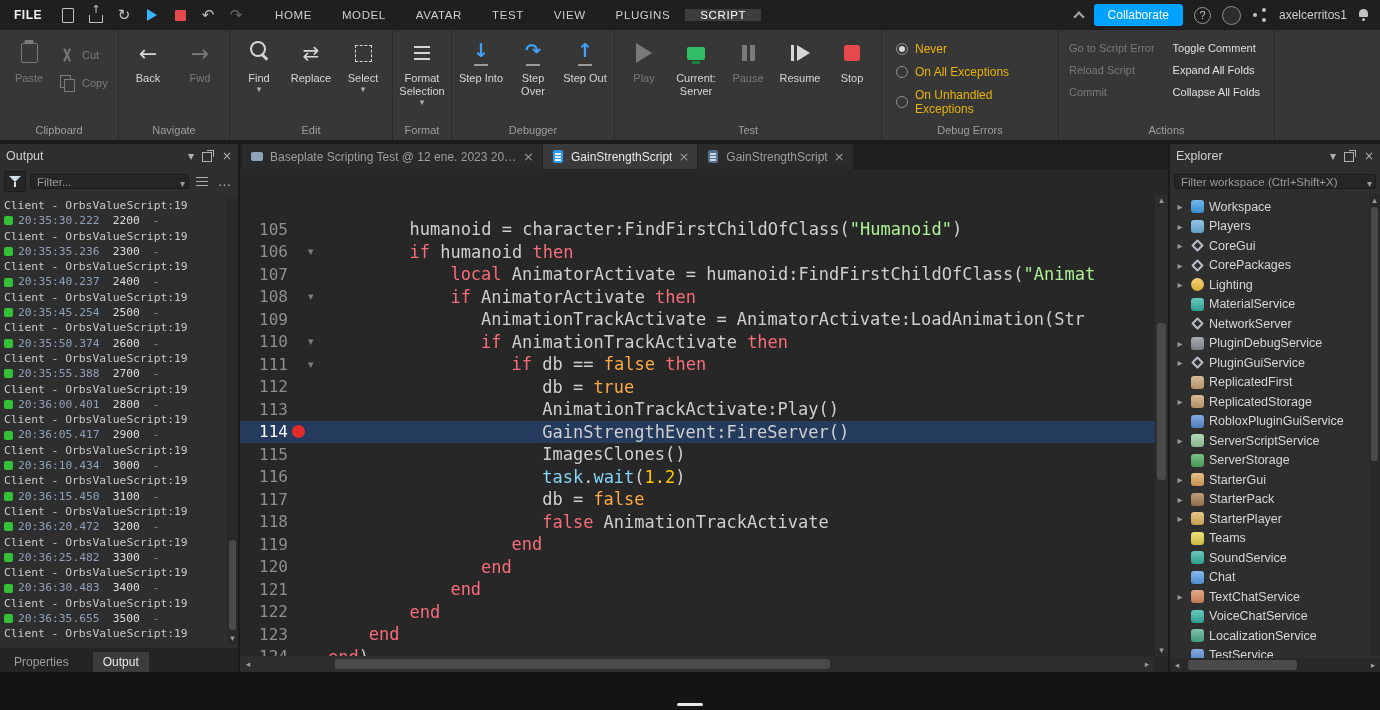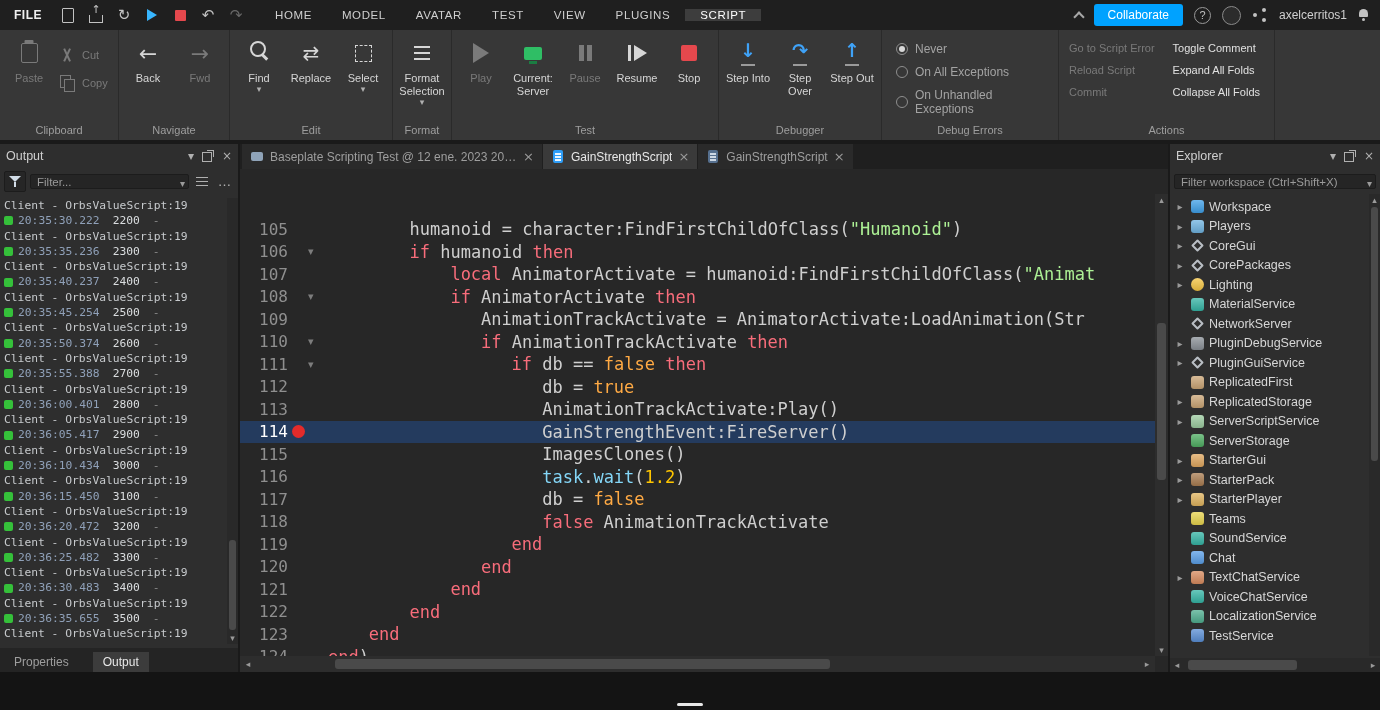--- a/index.html
+++ b/index.html
@@ -89,21 +89,21 @@
   .step-into-icon::after{content:"";position:absolute;bottom:4px;width:14px;height:2.5px;background:#9a9a9a;}
   .step-over-icon::before{content:"↷";color:#3fa2f7;font-size:19px;font-weight:bold;margin-top:-6px;}
   .step-over-icon::after{content:"";position:absolute;bottom:4px;width:14px;height:2.5px;background:#9a9a9a;}
   .step-out-icon::before{content:"↑";color:#3fa2f7;font-size:19px;font-weight:bold;margin-top:-6px;}
   .step-out-icon::after{content:"";position:absolute;bottom:4px;width:14px;height:2.5px;background:#9a9a9a;}
 
   .radio-col{display:flex;flex-direction:column;gap:9px;padding:8px 10px 0 10px;width:168px;}
   .radio-row{display:flex;align-items:center;gap:7px;cursor:default;}
   .radio{width:12px;height:12px;border:1px solid #8e8e8e;border-radius:50%;flex:0 0 auto;}
   .radio.sel::after{content:"";display:block;width:6px;height:6px;border-radius:50%;background:#d8d8d8;margin:2px;}
-  .radio-lb{color:#a3a3a3;font-size:12px;}
+  .radio-lb{color:#eab308;font-size:12px;}
   .tb-col{display:flex;flex-direction:column;gap:10px;padding:8px 10px 0 6px;}
   .tbtn{color:#e0e0e0;font-size:11px;cursor:default;white-space:nowrap;}
   .tbtn.dis{color:#7a7a7a;}
 
   
   .main{position:absolute;left:0;top:140px;width:1380px;height:532px;background:#1a1a1a;}
   .panel-header{height:24px;display:flex;align-items:center;padding:0 6px;gap:8px;color:#cfcfcf;}
   .ph-title{font-size:12.5px;margin-right:auto;}
   .ph-ic{color:#b0b0b0;font-family:"DejaVu Sans",sans-serif;cursor:default;}
   .pop-icon{width:12px;height:12px;position:relative;}
@@ -298,20 +298,37 @@
           <div class="rbtn large">
             <span class="ric format-icon"></span>
             <span class="rlb">Format Selection</span>
             <span class="caret">▾</span>
           </div>
         </div>
         <div class="rsec-label">Format</div>
       </div>
       <div class="rsec">
         <div class="rsec-body">
+          <div class="rbtn large">
+            <span class="ric step-into-icon"></span>
+            <span class="rlb">Step Into</span>
+          </div>
+          <div class="rbtn large">
+            <span class="ric step-over-icon"></span>
+            <span class="rlb">Step Over</span>
+          </div>
+          <div class="rbtn large">
+            <span class="ric step-out-icon"></span>
+            <span class="rlb">Step Out</span>
+          </div>
+        </div>
+        <div class="rsec-label">Debugger</div>
+      </div>
+      <div class="rsec">
+        <div class="rsec-body">
           <div class="rbtn large dis">
             <span class="ric play-icon"></span>
             <span class="rlb">Play</span>
           </div>
           <div class="rbtn large">
             <span class="ric server-icon"></span>
             <span class="rlb">Current: Server</span>
           </div>
           <div class="rbtn large dis">
             <span class="ric pause-icon"></span>
@@ -320,37 +337,20 @@
           <div class="rbtn large">
             <span class="ric resume-icon"></span>
             <span class="rlb">Resume</span>
           </div>
           <div class="rbtn large">
             <span class="ric stop-icon"></span>
             <span class="rlb">Stop</span>
           </div>
         </div>
         <div class="rsec-label">Test</div>
-      </div>
-      <div class="rsec">
-        <div class="rsec-body">
-          <div class="rbtn large">
-            <span class="ric step-into-icon"></span>
-            <span class="rlb">Step Into</span>
-          </div>
-          <div class="rbtn large">
-            <span class="ric step-over-icon"></span>
-            <span class="rlb">Step Over</span>
-          </div>
-          <div class="rbtn large">
-            <span class="ric step-out-icon"></span>
-            <span class="rlb">Step Out</span>
-          </div>
-        </div>
-        <div class="rsec-label">Debugger</div>
       </div>
       <div class="rsec">
         <div class="rsec-body">
           <div class="radio-col">
             <div class="radio-row">
               <span class="radio sel"></span>
               <span class="radio-lb">Never</span>
             </div>
             <div class="radio-row">
               <span class="radio"></span>
@@ -785,20 +785,25 @@
             <span class="xarr"></span>
             <span class="x-icon square" style="--c: #cba575;"></span>
             <span class="xlb">ReplicatedFirst</span>
           </div>
           <div class="xrow">
             <span class="xarr">▸</span>
             <span class="x-icon square" style="--c: #cba575;"></span>
             <span class="xlb">ReplicatedStorage</span>
           </div>
           <div class="xrow">
+            <span class="xarr"></span>
+            <span class="x-icon square" style="--c: #5a8fd6;"></span>
+            <span class="xlb">RobloxPluginGuiService</span>
+          </div>
+          <div class="xrow">
             <span class="xarr">▸</span>
             <span class="x-icon square" style="--c: #9ccca0;"></span>
             <span class="xlb">ServerScriptService</span>
           </div>
           <div class="xrow">
             <span class="xarr"></span>
             <span class="x-icon square" style="--c: #4fae62;"></span>
             <span class="xlb">ServerStorage</span>
           </div>
           <div class="xrow">

